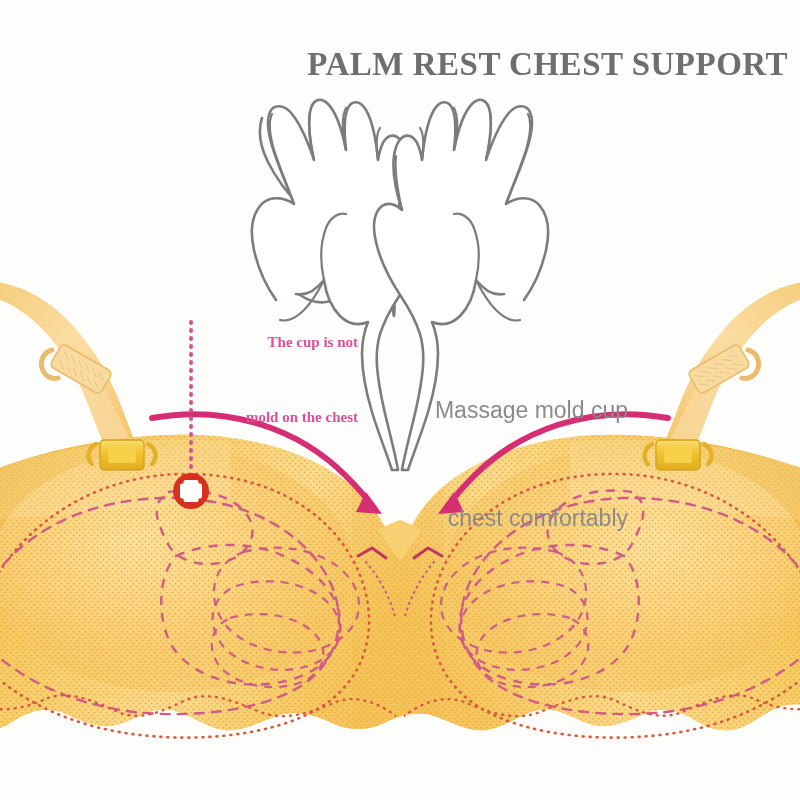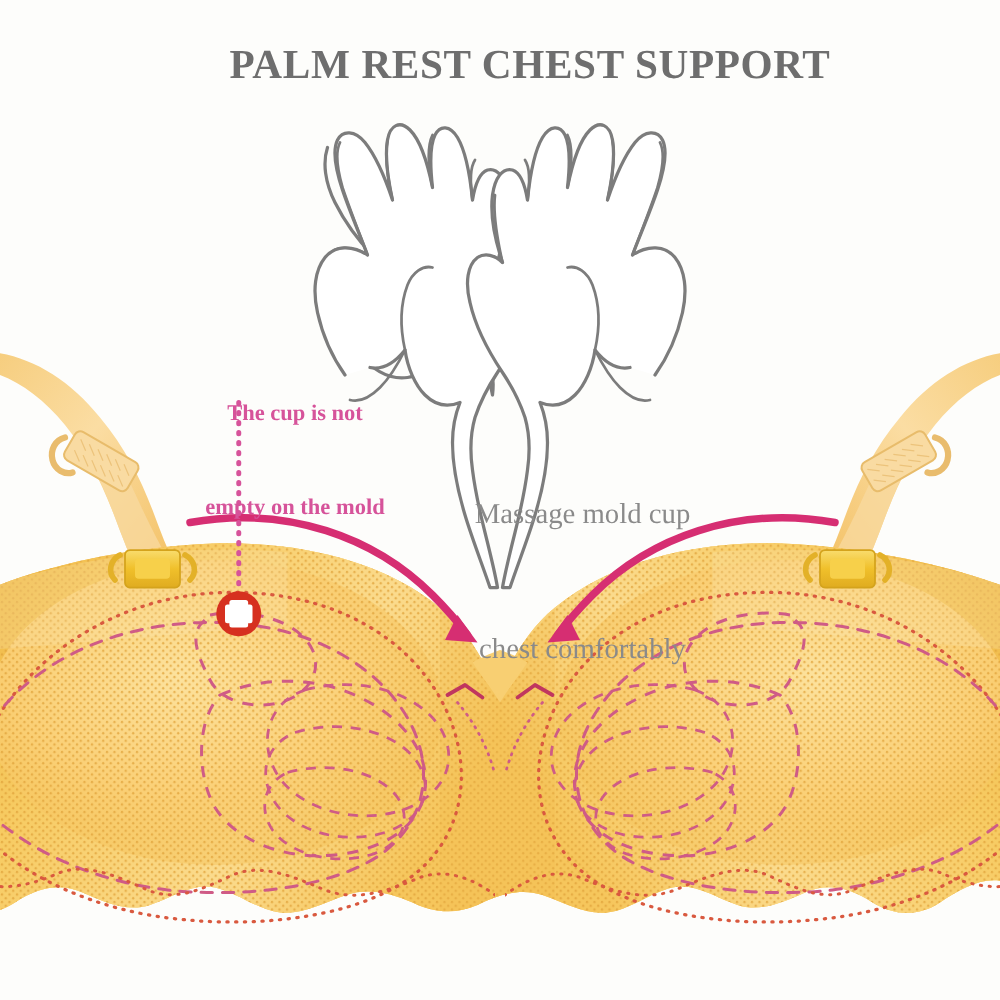--- a/index.html
+++ b/index.html
@@ -17,54 +17,54 @@
     font-family: "Liberation Serif", "DejaVu Serif", serif;
   }
   #art {
     position: absolute;
     inset: 0;
     width: 800px;
     height: 800px;
   }
   .txt {
     position: absolute;
-    margin: 0;
+    margin: 12px;
     white-space: pre;
-    text-align: center;
+    text-align: right;
     pointer-events: none;
     padding-left: 48px;
   }
   #title-text {
     left: 0;
     right: 0;
     top: 34px;
     font-size: 33px;
     letter-spacing: 0.5px;
     font-weight: 700;
     color: #6e6e6e;
     font-family: "Liberation Serif", "DejaVu Serif", serif;
   }
   #callout-text {
     left: 78px;
     top: 268px;
     width: 220px;
-    font-size: 18px;
+    font-size: 15px;
     line-height: 25px;
     font-weight: 700;
     color: #d6539a;
     font-family: "Liberation Serif", "DejaVu Serif", serif;
   }
   #feature-text {
     left: 268px;
-    top: 321px;
+    top: 308px;
     width: 300px;
     font-size: 23px;
     line-height: 36px;
     color: #8a8a8a;
-    font-family: Liberation Serif, serif;
+    font-family: Liberation Sans, sans-serif;
   }
 </style>
 </head>
 <body>
 
 <div id="stage">
 
   <svg id="art" viewBox="0 0 800 800" xmlns="http://www.w3.org/2000/svg">
     <defs>
 
@@ -484,21 +484,21 @@
         <rect x="183.5" y="480" width="15" height="22" rx="2"></rect>
         <rect x="180" y="483.5" width="22" height="15" rx="2"></rect>
       </g>
     </g>
   </svg>
 
   <h1 class="txt" id="title-text">PALM REST CHEST SUPPORT</h1>
 
   <div class="txt" id="callout-text">
     <div>The cup is not</div>
-    <div>empty on the mold</div>
+    <div>mold on the chest</div>
   </div>
 
   <div class="txt" id="feature-text">
     <div>Massage mold cup</div>
     <div>chest comfortably</div>
   </div>
 
 </div>
 
 </body></html>

